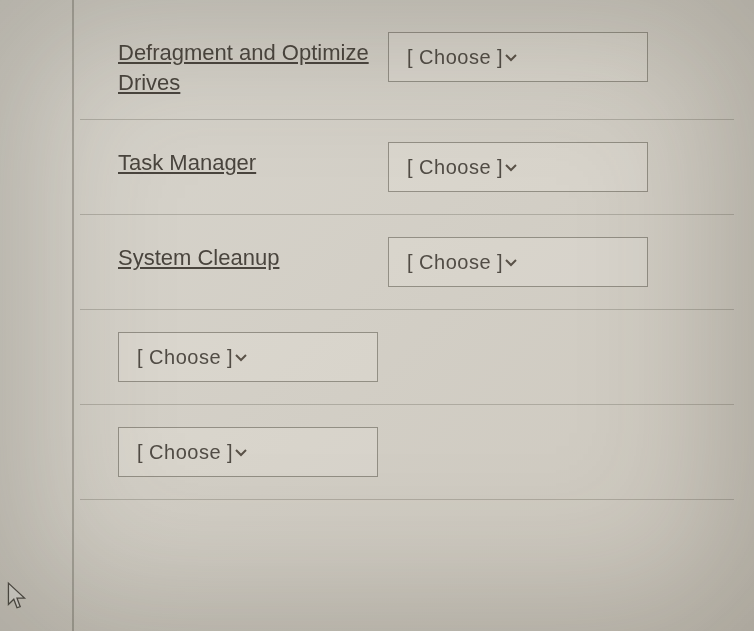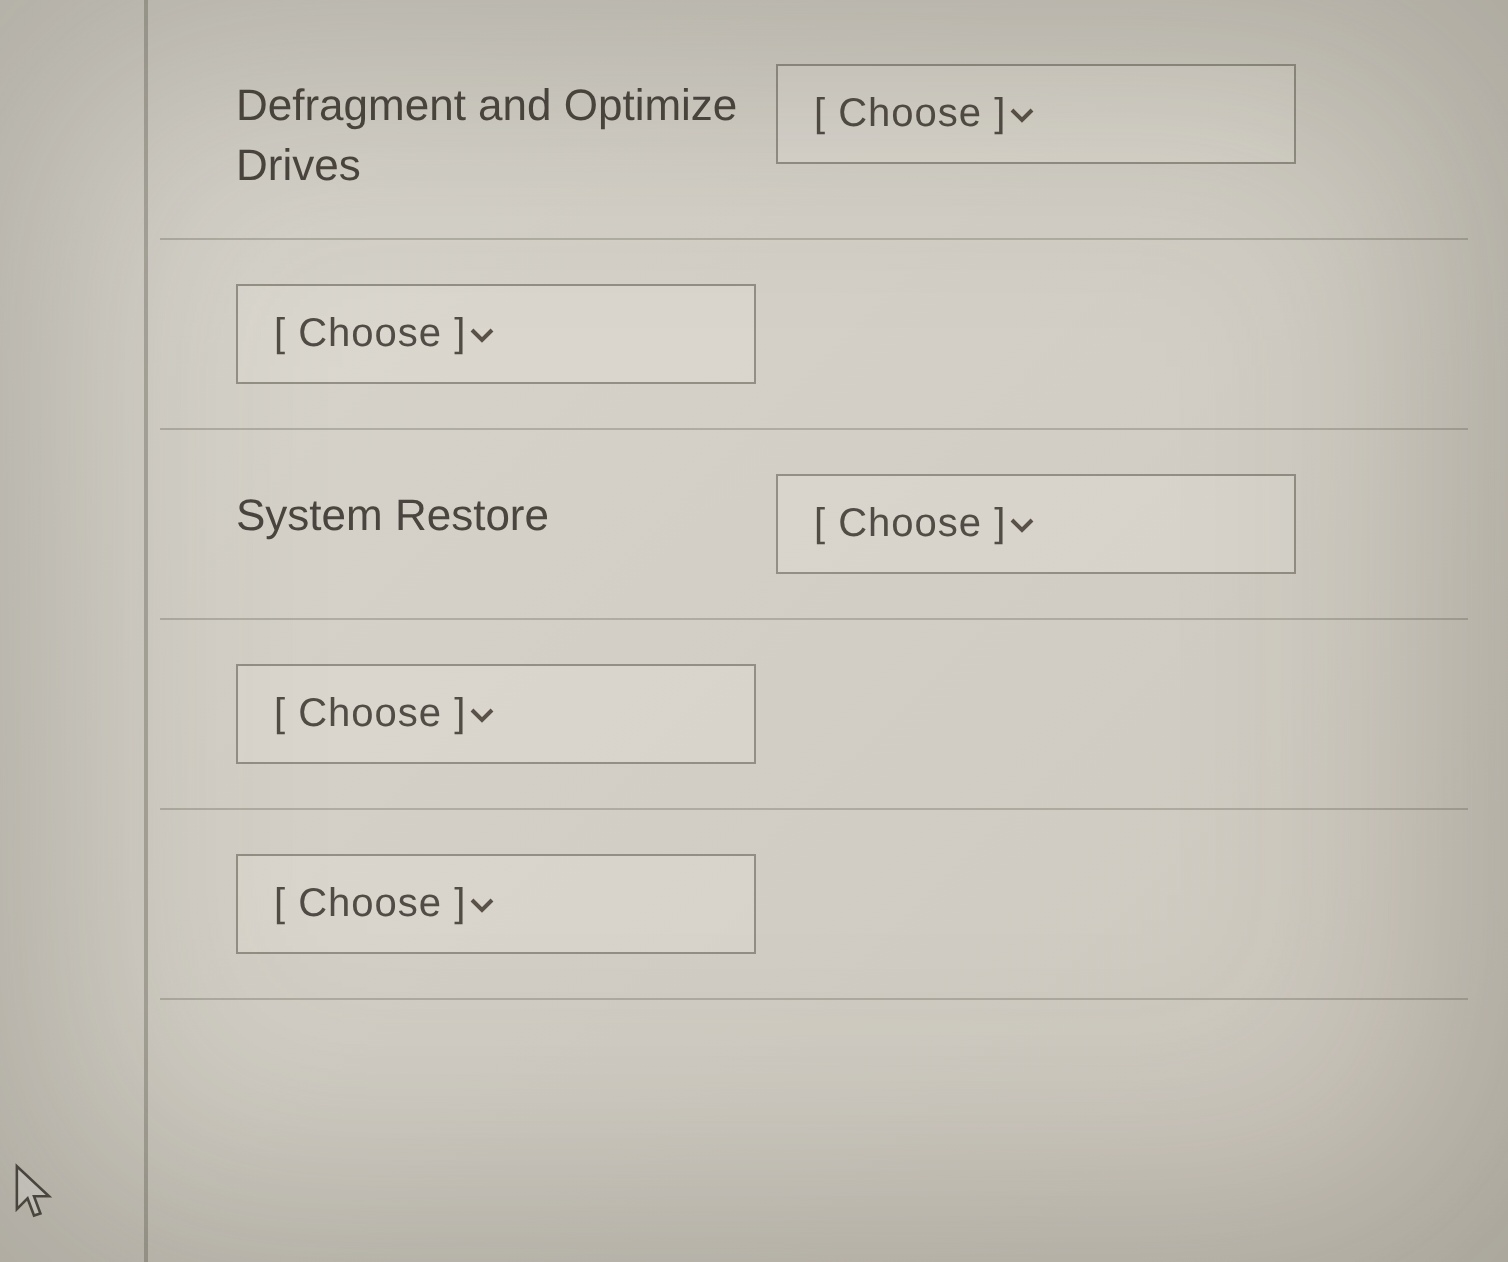--- a/index.html
+++ b/index.html
@@ -34,20 +34,21 @@
       padding: 22px 18px 22px 38px;
       border-bottom: 1px solid rgba(110, 105, 95, 0.35);
     }
     .label {
       flex: 0 0 270px;
       font-size: 22px;
       color: #4a453e;
       line-height: 1.35;
       padding-right: 10px;
       padding-top: 6px;
+      text-decoration: underline;
     }
     .select {
       display: flex;
       align-items: center;
       width: 260px;
       height: 50px;
       border: 1px solid rgba(90, 85, 75, 0.55);
       background: rgba(235, 232, 224, 0.25);
       padding: 0 14px 0 18px;
       font-size: 20px;
@@ -105,32 +106,33 @@
       <span class="select-text">[ Choose ]</span>
       <span class="chevron">
         <svg viewBox="0 0 16 16">
             <polyline points="3,6 8,11 13,6"></polyline>
           </svg>
       </span>
     </div>
   </div>
 
   <div class="row">
+    <div class="label">Task Manager</div>
     <div class="select">
       <span class="select-text">[ Choose ]</span>
       <span class="chevron">
         <svg viewBox="0 0 16 16">
             <polyline points="3,6 8,11 13,6"></polyline>
           </svg>
       </span>
     </div>
   </div>
 
   <div class="row">
-    <div class="label">System Restore</div>
+    <div class="label">System Cleanup</div>
     <div class="select">
       <span class="select-text">[ Choose ]</span>
       <span class="chevron">
         <svg viewBox="0 0 16 16">
             <polyline points="3,6 8,11 13,6"></polyline>
           </svg>
       </span>
     </div>
   </div>
 

